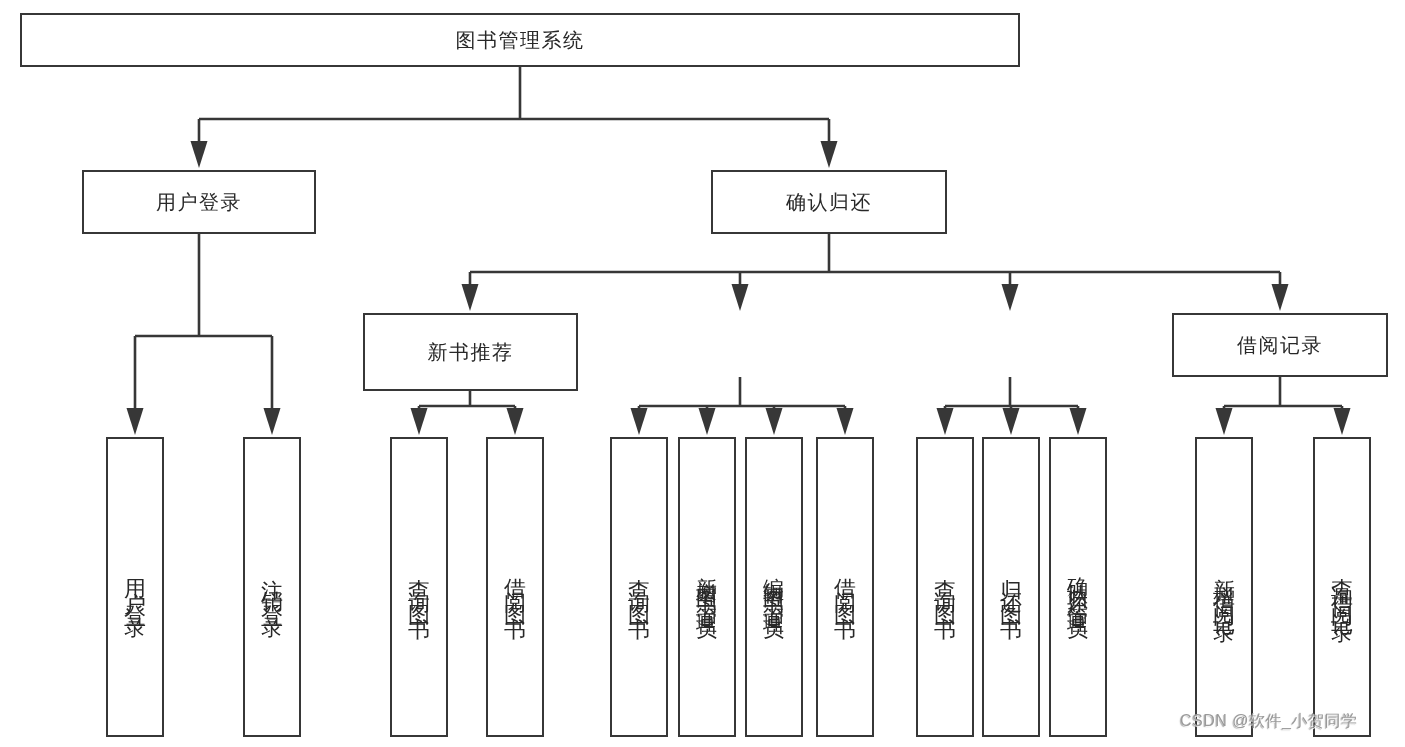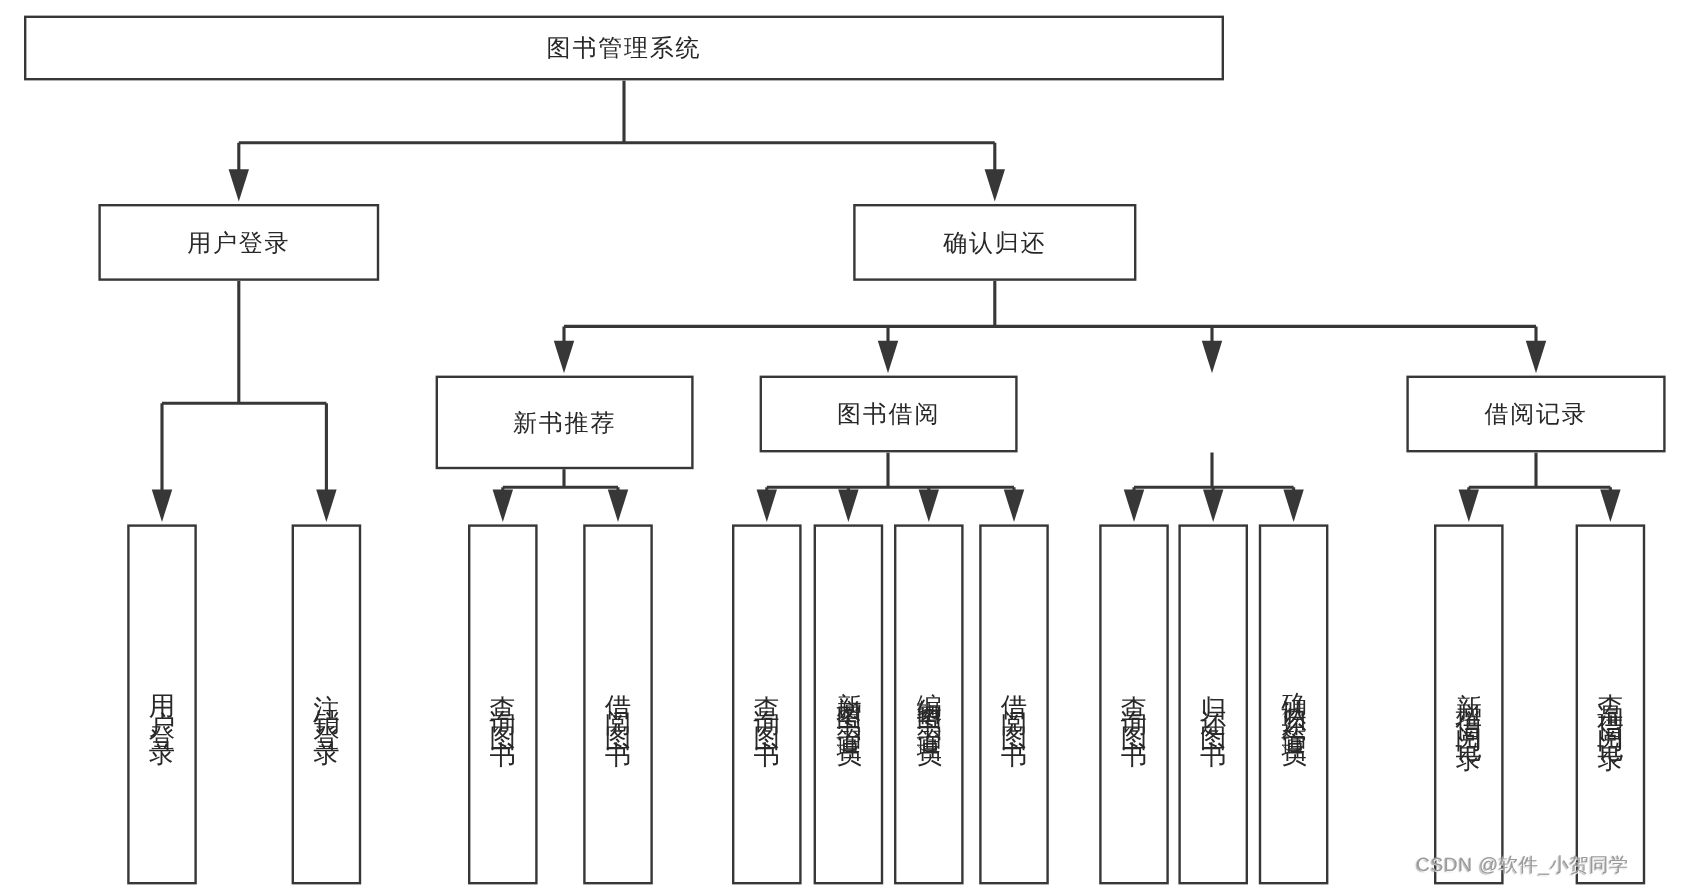--- a/index.html
+++ b/index.html
@@ -134,23 +134,20 @@
   <div class="node n-l1a">
     <span class="hlabel">用户登录</span>
   </div>
   <div class="node n-l1b">
     <span class="hlabel">确认归还</span>
   </div>
 
   <div class="node n-l2a">
     <span class="hlabel">新书推荐</span>
   </div>
-  <div class="node n-l2b">
-    <span class="hlabel">图书借阅</span>
-  </div>
   <div class="node n-l2d">
     <span class="hlabel">借阅记录</span>
   </div>
 
   <div class="node leaf n-f01">
     <span class="vtext">用户登录</span>
   </div>
   <div class="node leaf n-f02">
     <span class="vtext">注销登录</span>
   </div>

